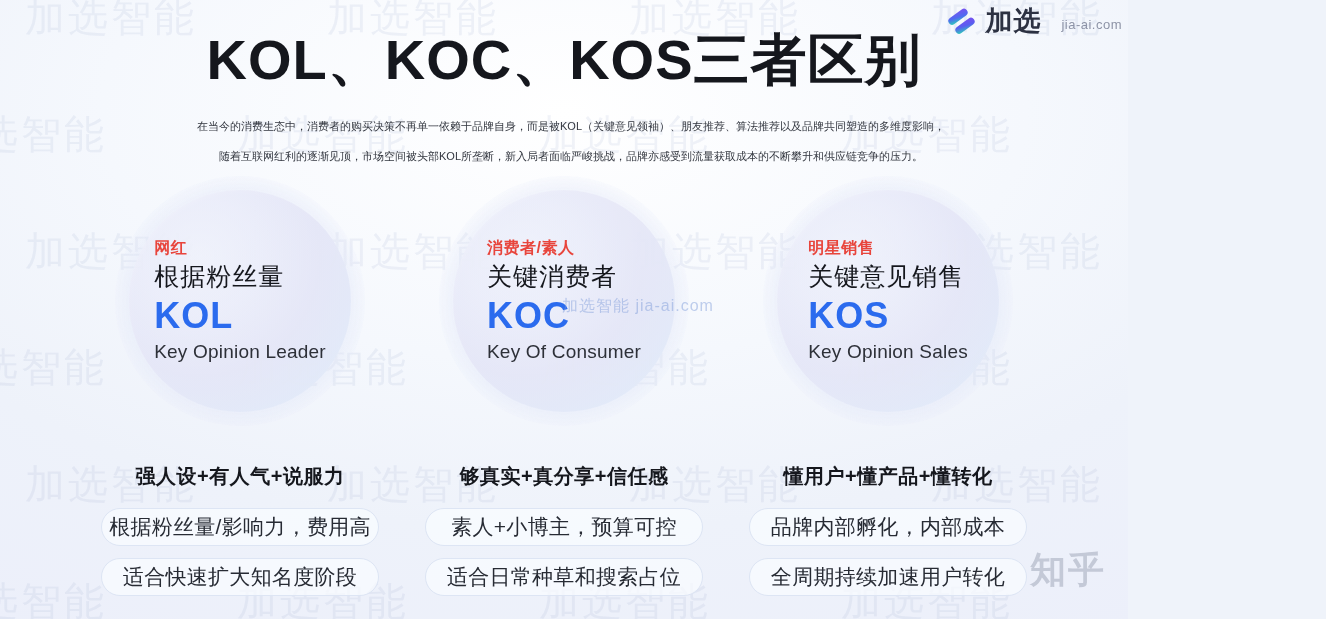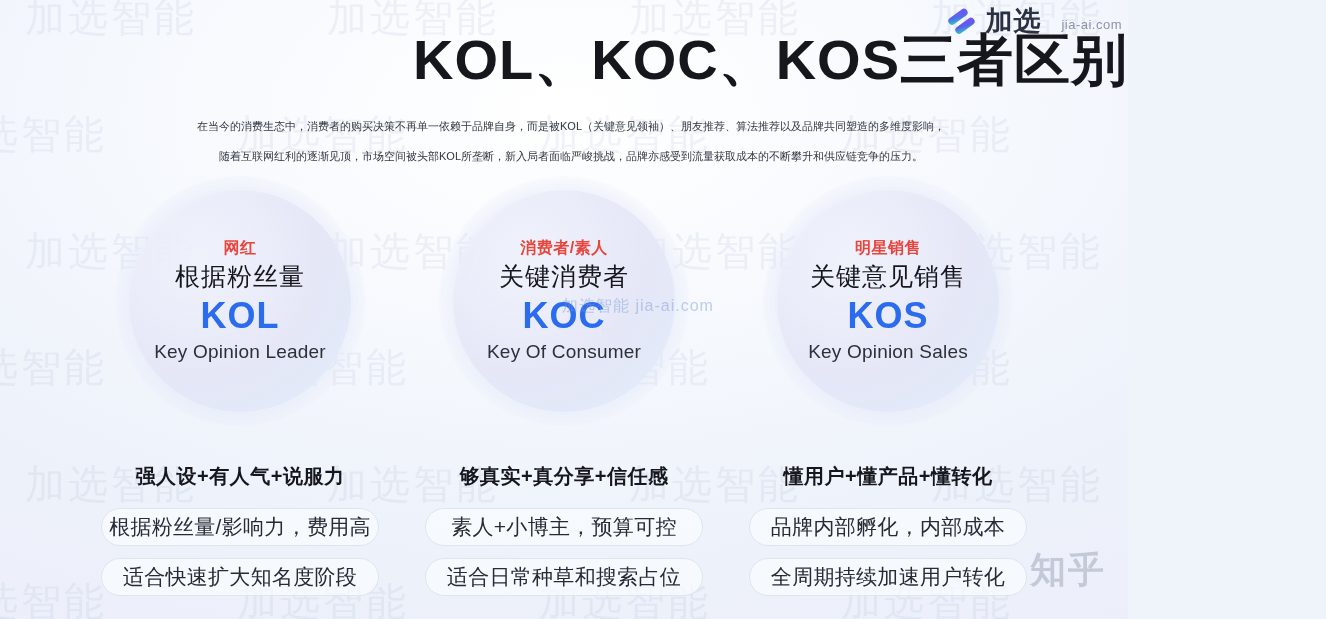--- a/index.html
+++ b/index.html
@@ -74,21 +74,21 @@
     color: #8d93a6;
     letter-spacing: 0.5px;
     margin-bottom: -6px;
     margin-left: 14px;
   }
 
   
   .title {
     position: relative;
     z-index: 3;
-    text-align: right;
+    text-align: center;
     margin-top: 29px;
     font-size: 56px;
     font-weight: 800;
     color: #15171d;
     letter-spacing: 1px;
     line-height: 1.1;
   }
 
   
   .intro {
@@ -148,21 +148,21 @@
     position: absolute;
     inset: -14px;
     border-radius: 50%;
     background: radial-gradient(circle at 50% 50%, rgba(226,231,248,0.55) 60%, rgba(226,231,248,0) 75%);
   }
   .sphere-content {
     position: relative;
     z-index: 2;
     display: flex;
     flex-direction: column;
-    align-items: center;
+    align-items: flex-start;
     gap: 0;
   }
   .tag-red {
     font-size: 16px;
     font-weight: 600;
     color: #e8453c;
     letter-spacing: 0.5px;
     line-height: 1.2;
   }
   .cn-name {

